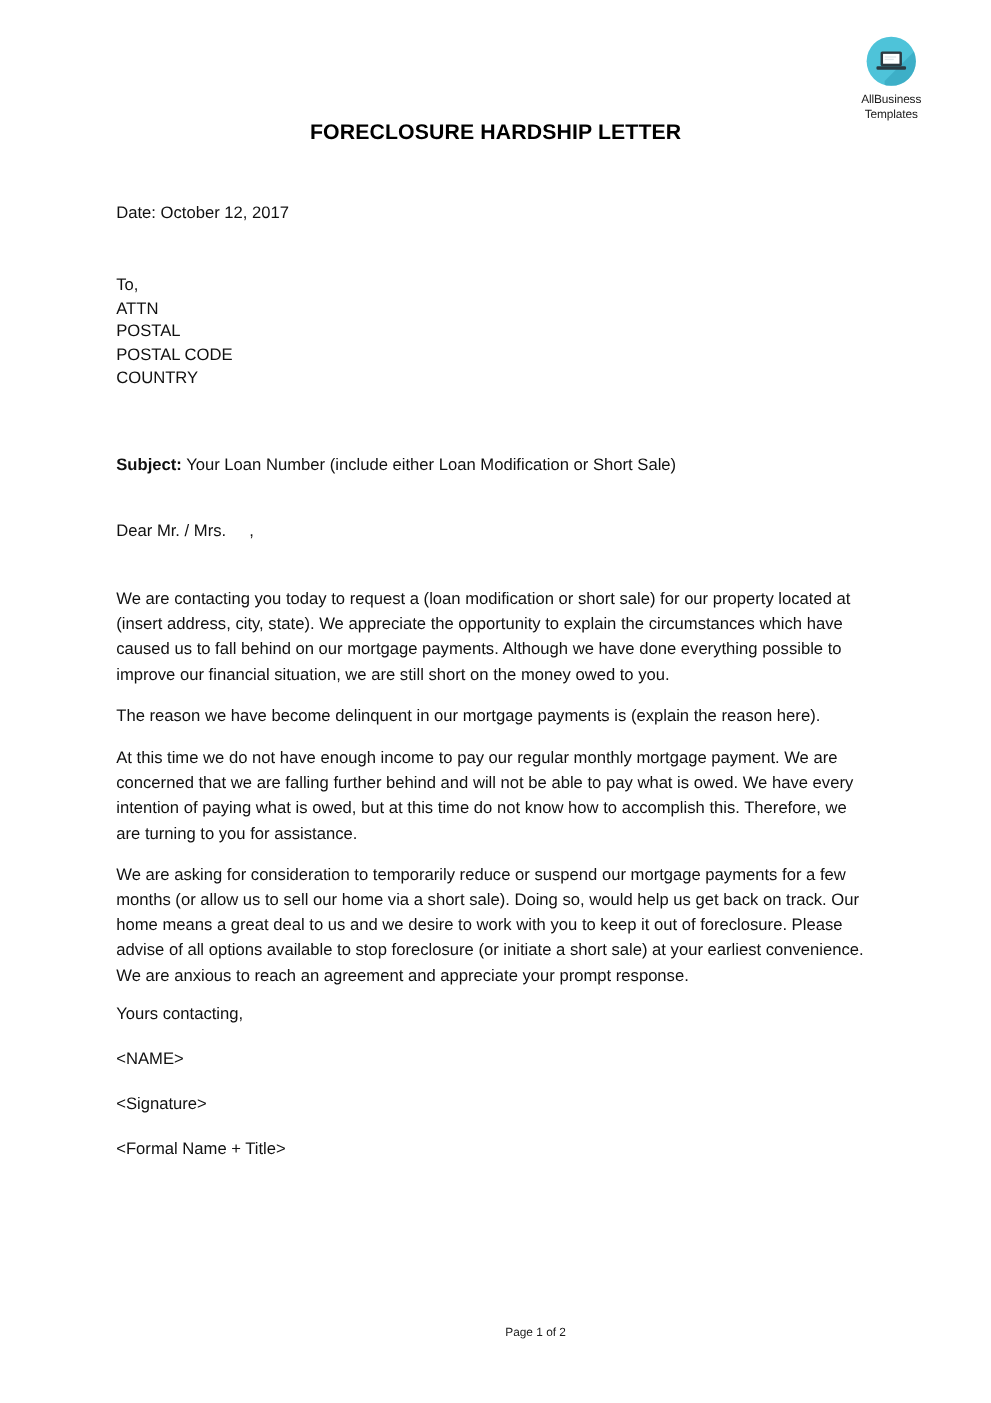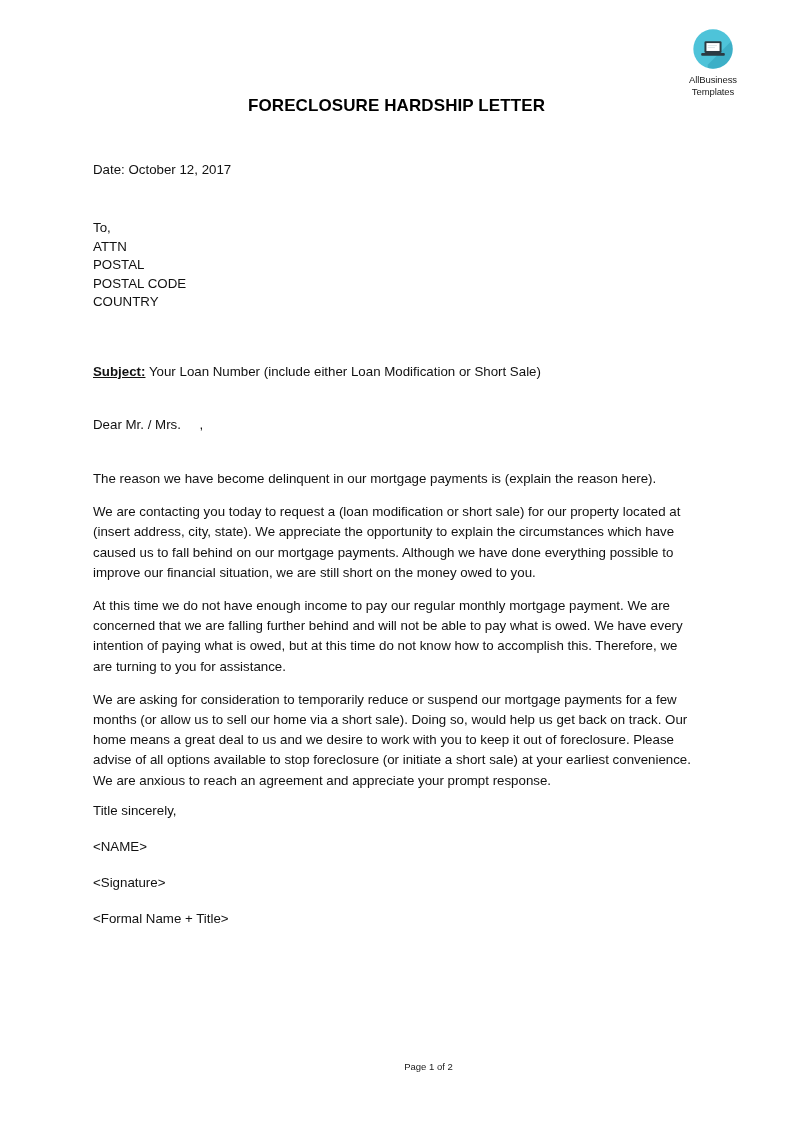--- a/index.html
+++ b/index.html
@@ -81,21 +81,21 @@
     left: 0;
     line-height: 18.5px;
   }
   .address-block div { white-space: pre; }
 
   .subject-line {
     position: absolute;
     top: 362px;
     left: 0;
   }
-  .subject-label { font-weight: bold; text-decoration: underline; }
+  .subject-label { font-weight: bold; }
 
   .salutation {
     position: absolute;
     top: 415px;
     left: 0;
     white-space: pre;
   }
 
   .paragraphs {
     position: absolute;
@@ -174,28 +174,28 @@
       <div>COUNTRY</div>
     </div>
 
     <div class="subject-line">
       <span class="subject-label">Subject:</span><span> Your Loan Number (include either Loan Modification or Short Sale)</span>
     </div>
 
     <div class="salutation">Dear Mr. / Mrs.     ,</div>
 
     <div class="paragraphs">
+      <p>We are contacting you today to request a (loan modification or short sale) for our property located at (insert address, city, state). We appreciate the opportunity to explain the circumstances which have caused us to fall behind on our mortgage payments. Although we have done everything possible to improve our financial situation, we are still short on the money owed to you.</p>
       <p>The reason we have become delinquent in our mortgage payments is (explain the reason here).</p>
-      <p>We are contacting you today to request a (loan modification or short sale) for our property located at (insert address, city, state). We appreciate the opportunity to explain the circumstances which have caused us to fall behind on our mortgage payments. Although we have done everything possible to improve our financial situation, we are still short on the money owed to you.</p>
       <p>At this time we do not have enough income to pay our regular monthly mortgage payment. We are concerned that we are falling further behind and will not be able to pay what is owed. We have every intention of paying what is owed, but at this time do not know how to accomplish this. Therefore, we are turning to you for assistance.</p>
       <p>We are asking for consideration to temporarily reduce or suspend our mortgage payments for a few months (or allow us to sell our home via a short sale). Doing so, would help us get back on track. Our home means a great deal to us and we desire to work with you to keep it out of foreclosure. Please advise of all options available to stop foreclosure (or initiate a short sale) at your earliest convenience. We are anxious to reach an agreement and appreciate your prompt response.</p>
     </div>
 
     <div class="closing">
-      <p>Title sincerely,</p>
+      <p>Yours contacting,</p>
       <p>&lt;NAME&gt;</p>
       <p>&lt;Signature&gt;</p>
       <p>&lt;Formal Name + Title&gt;</p>
     </div>
 
   </div>
 
   <div class="footer">Page 1 of 2</div>
 
 </div>

